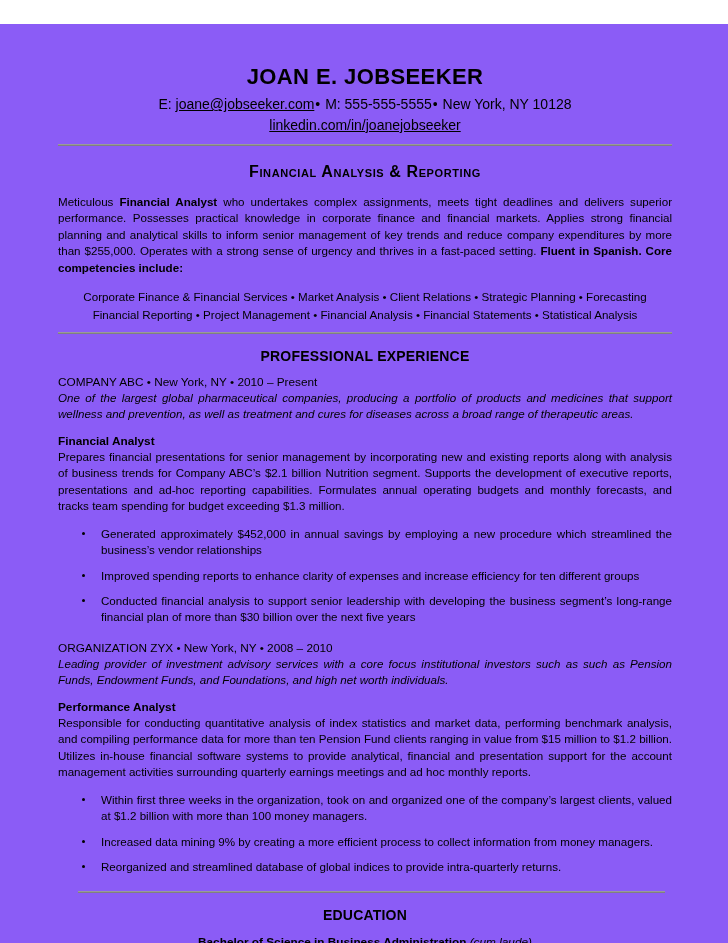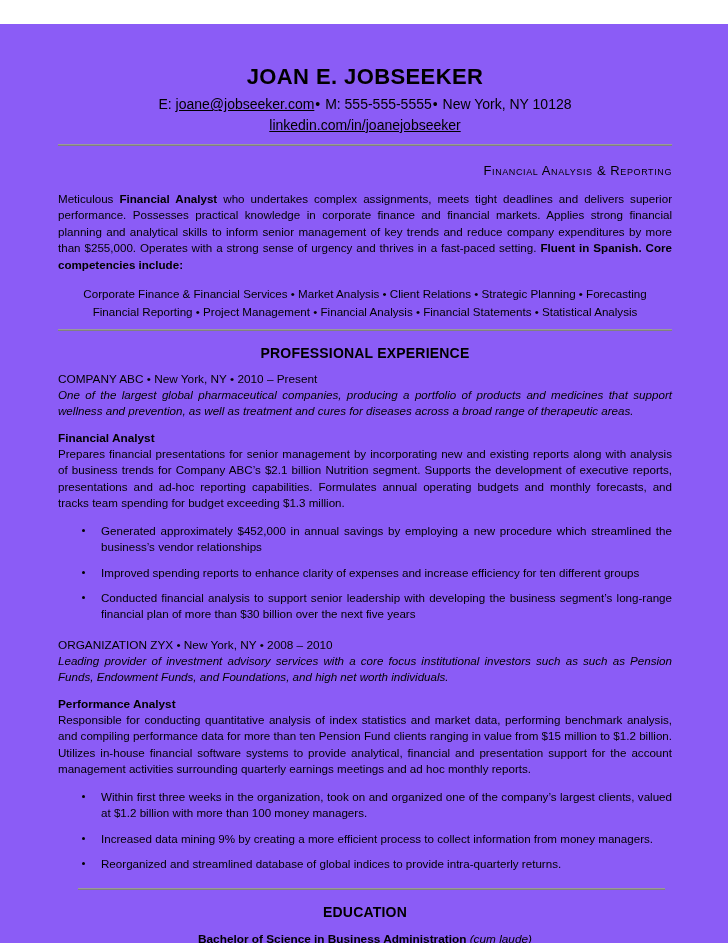--- a/index.html
+++ b/index.html
@@ -54,23 +54,23 @@
     box-sizing: border-box;
     margin: 9px 0 0 0;
   }
   .rule.inset {
     margin-left: 20px;
     margin-right: 7px;
   }
 
   
   .doc-title {
-    text-align: right;
-    font-size: 13px;
-    font-weight: normal;
+    text-align: center;
+    font-size: 16px;
+    font-weight: bold;
     font-variant: small-caps;
     letter-spacing: 0.6px;
     margin: 17px 0 13px 0;
   }
   .section-title {
     text-align: center;
     font-size: 14px;
     font-weight: bold;
     letter-spacing: 0.2px;
     margin: 14px 0 11px 0;

